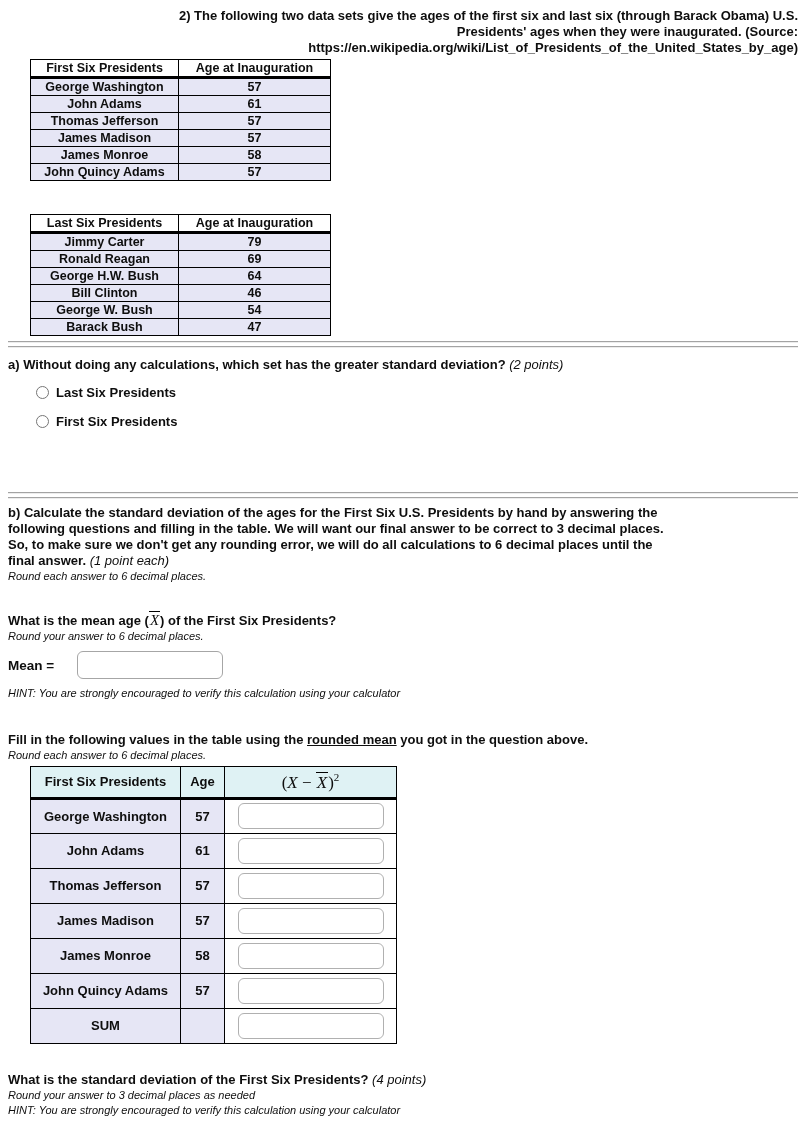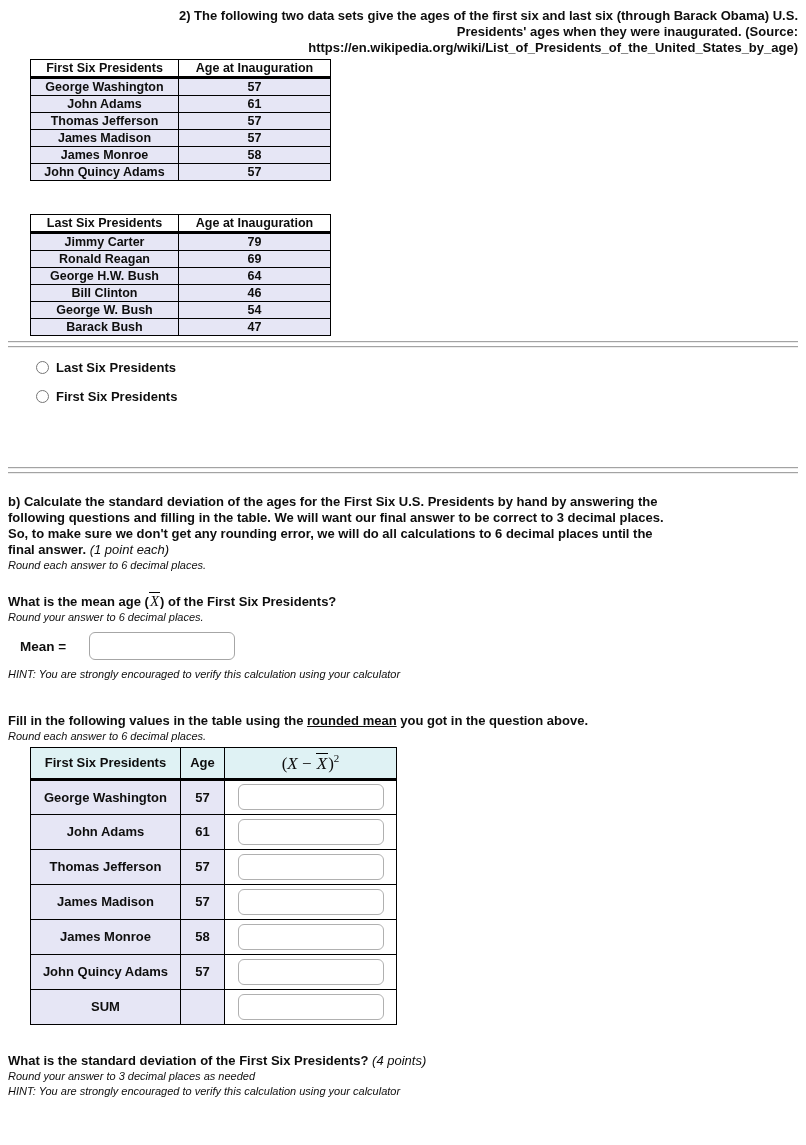--- a/index.html
+++ b/index.html
@@ -34,21 +34,21 @@
   .hr-block { margin-top: 5px; }
 
   
   .radio-row {
     display: flex; align-items: center; gap: 7px;
     margin: 12px 0 14px 28px; font-weight: bold; font-size: 13px;
   }
   .radio-row input[type="radio"] { width: 13px; height: 13px; margin: 0; }
 
   
-  .answer-row { display: flex; align-items: center; gap: 23px; margin: 7px 12px; font-weight: bold; font-size: 13.5px; }
+  .answer-row { display: flex; align-items: center; gap: 23px; margin: 7px 0; font-weight: bold; font-size: 13.5px; }
   .text-input {
     border: 1px solid #a6a6a6; border-radius: 6px; height: 28px; width: 146px;
     font-size: 14px; padding: 0 6px; background: #fff;
     font-family: "Liberation Sans", sans-serif;
   }
   .cell-input {
     border: 1px solid #b0b0b0; border-radius: 6px; height: 26px; width: 146px;
     font-size: 14px; padding: 0 6px; background: #fff;
     font-family: "Liberation Sans", sans-serif;
   }
@@ -67,21 +67,21 @@
   .calc thead th {
     background: #dff2f4; border-bottom: 3px solid #000;
     font-size: 13px; font-weight: bold; padding: 4px 8px; height: 28px;
   }
   .calc td { height: 35px; }
   .calc .c-name { width: 150px; background: #e6e6f5; font-weight: bold; font-size: 13px; text-align: center; }
   .calc .c-age  { width: 44px;  background: #e6e6f5; font-weight: bold; font-size: 13px; text-align: center; }
   .calc .c-input { width: 172px; background: #ffffff; text-align: center; padding: 3px 10px; }
 
   .spacer-a { height: 44px; }
-  .sect-gap { margin-top: 19px; }
+  .sect-gap { margin-top: 27px; }
   .big-gap { margin-top: 28px; }
 </style>
 </head>
 <body>
 
 <div class="page">
 
   <div class="q-bold pre-wrap">2) The following two data sets give the ages of the first six and last six (through Barack Obama) U.S.
 Presidents' ages when they were inaugurated. (Source:
 https://en.wikipedia.org/wiki/List_of_Presidents_of_the_United_States_by_age)</div>
@@ -154,38 +154,42 @@
         <td>47</td>
       </tr>
     </tbody>
   </table>
 
   <div class="hr-block">
     <hr class="divider">
     <hr class="divider">
   </div>
 
+  <div class="q-bold" style="margin-top:9px;">
+    <span>a) Without doing any calculations, which set has the greater standard deviation?</span>
+    <span class="pts">(2 points)</span>
+  </div>
 
   <label class="radio-row">
     <input type="radio" name="part_a_choice" style="">
     <span>Last Six Presidents</span>
   </label>
   <label class="radio-row">
     <input type="radio" name="part_a_choice" style="">
     <span>First Six Presidents</span>
   </label>
 
   <div class="spacer-a"></div>
 
   <div class="hr-block">
     <hr class="divider">
     <hr class="divider">
   </div>
 
-  <div class="q-bold" style="margin-top:20px;">
+  <div class="q-bold" style="margin-top:6px;">
     <span class="pre-wrap">b) Calculate the standard deviation of the ages for the First Six U.S. Presidents by hand by answering the
 following questions and filling in the table. We will want our final answer to be correct to 3 decimal places.
 So, to make sure we don't get any rounding error, we will do all calculations to 6 decimal places until the
 final answer.</span>
     <span class="pts">(1 point each)</span>
   </div>
   <div class="note-italic">Round each answer to 6 decimal places.</div>
 
   <div class="q-bold sect-gap">
     <span>What is the mean age (</span><span class="math-inline"><span class="overbar mi">X</span></span><span>) of the First Six Presidents?</span>

